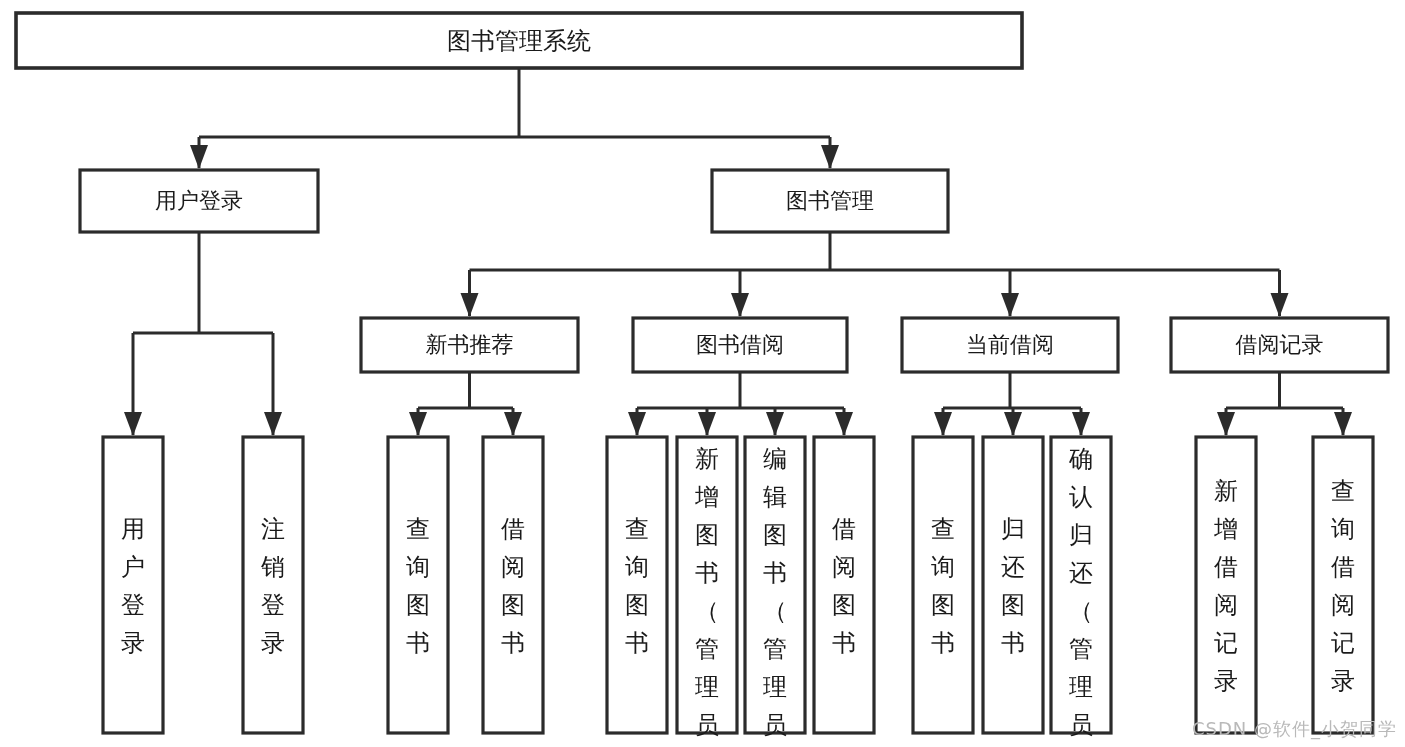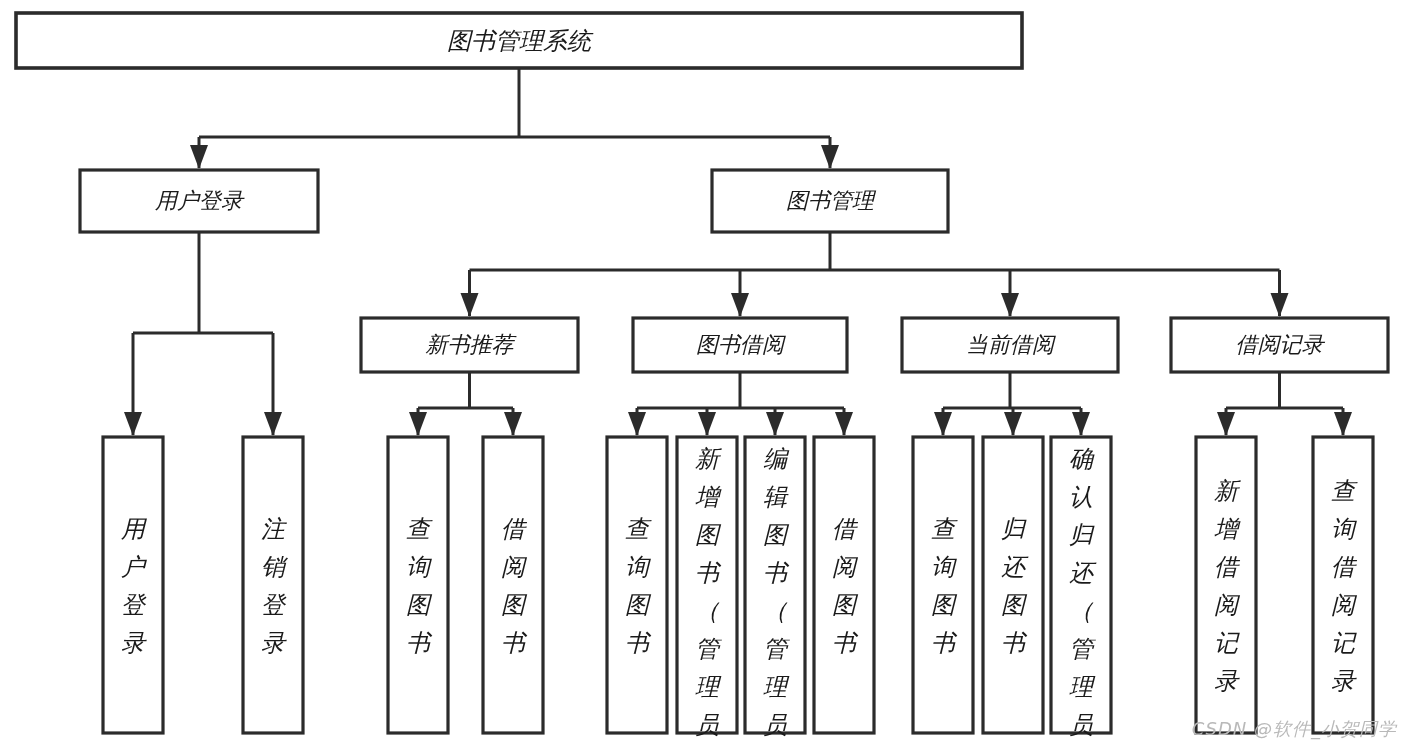--- a/index.html
+++ b/index.html
@@ -1,17 +1,17 @@
 <!DOCTYPE html>
 <html><head>
 <meta charset="utf-8">
 <style>
   html,body{margin:0;padding:0;background:#ffffff;}
   body{width:1405px;height:747px;font-family:"DejaVu Sans","Liberation Sans",sans-serif;overflow:hidden;}
-  #stage{position:relative;width:1405px;height:747px;background:#ffffff;font-style:italic;}
+  #stage{position:relative;width:1405px;height:747px;background:#ffffff;}
   svg#diagram{position:absolute;left:0;top:0;width:1405px;height:747px;}
   .box{fill:#ffffff;stroke:#2b2b2b;stroke-width:3.2;}
   .box-title{fill:#ffffff;stroke:#2b2b2b;stroke-width:3.6;}
   .conn{stroke:#2b2b2b;stroke-width:3;fill:none;stroke-linecap:butt;}
   .arrowhead{fill:#2b2b2b;stroke:none;}
   .lbl{fill:#1a1a1a;font-family:"DejaVu Sans","Liberation Sans",sans-serif;}
   .lbl-h{font-size:22px;text-anchor:middle;dominant-baseline:middle;}
   .lbl-title{font-size:24px;text-anchor:middle;dominant-baseline:middle;}
   .lbl-v{font-size:24px;text-anchor:middle;}
   .wm{position:absolute;right:8px;bottom:6px;color:#b9b9b9;font-size:18px;

